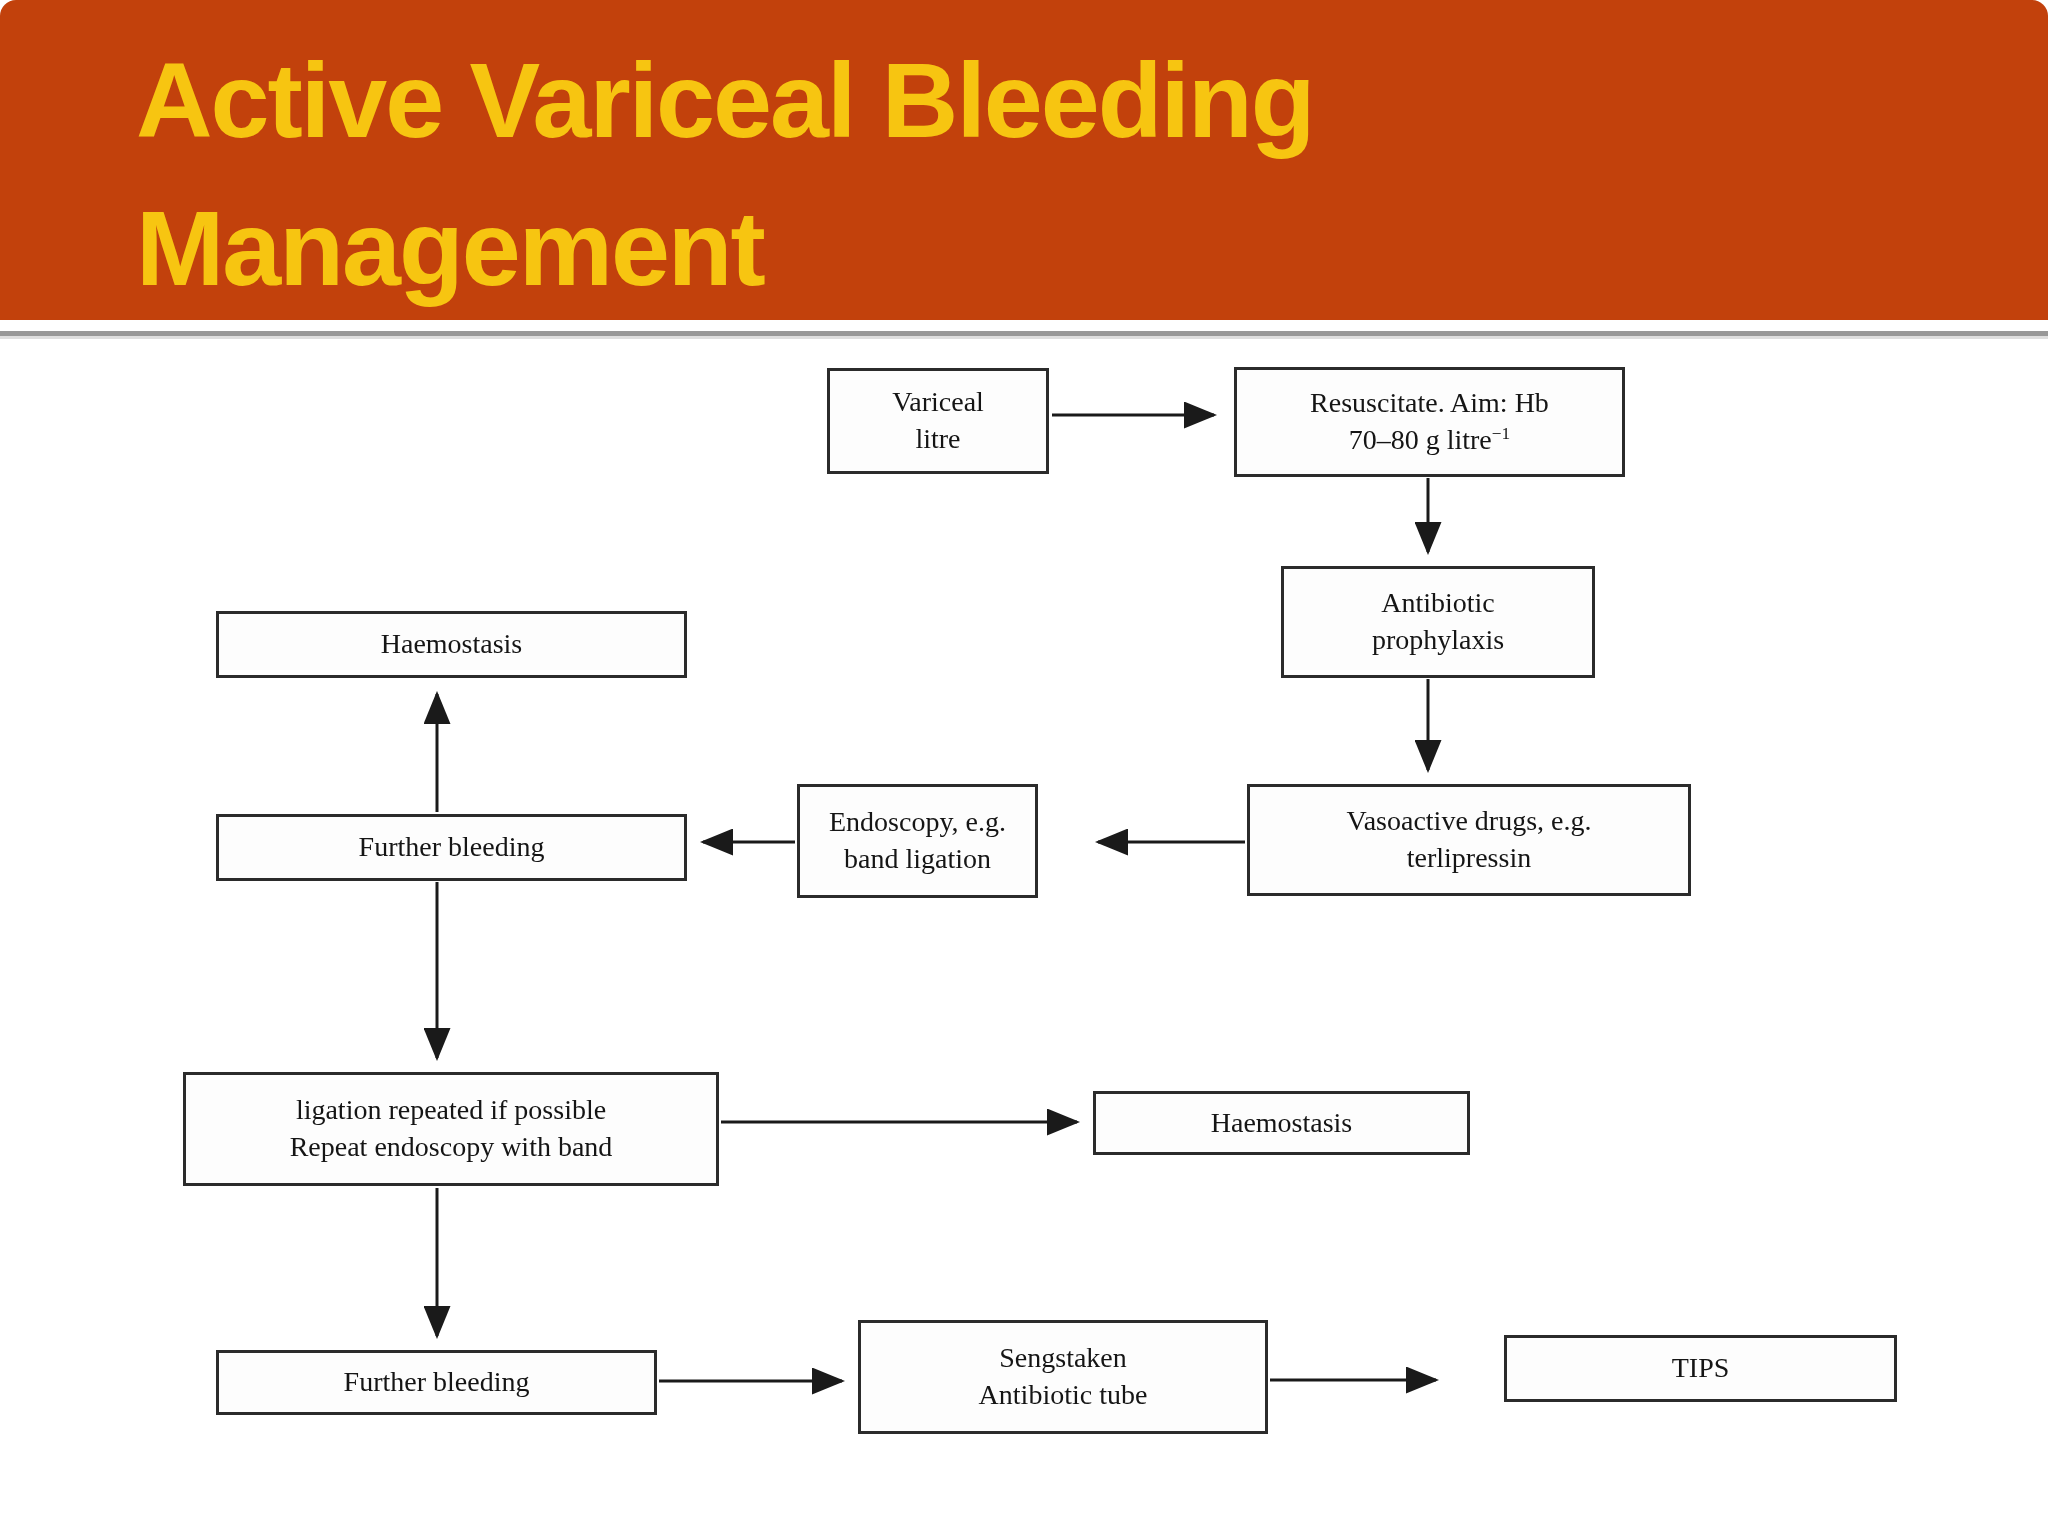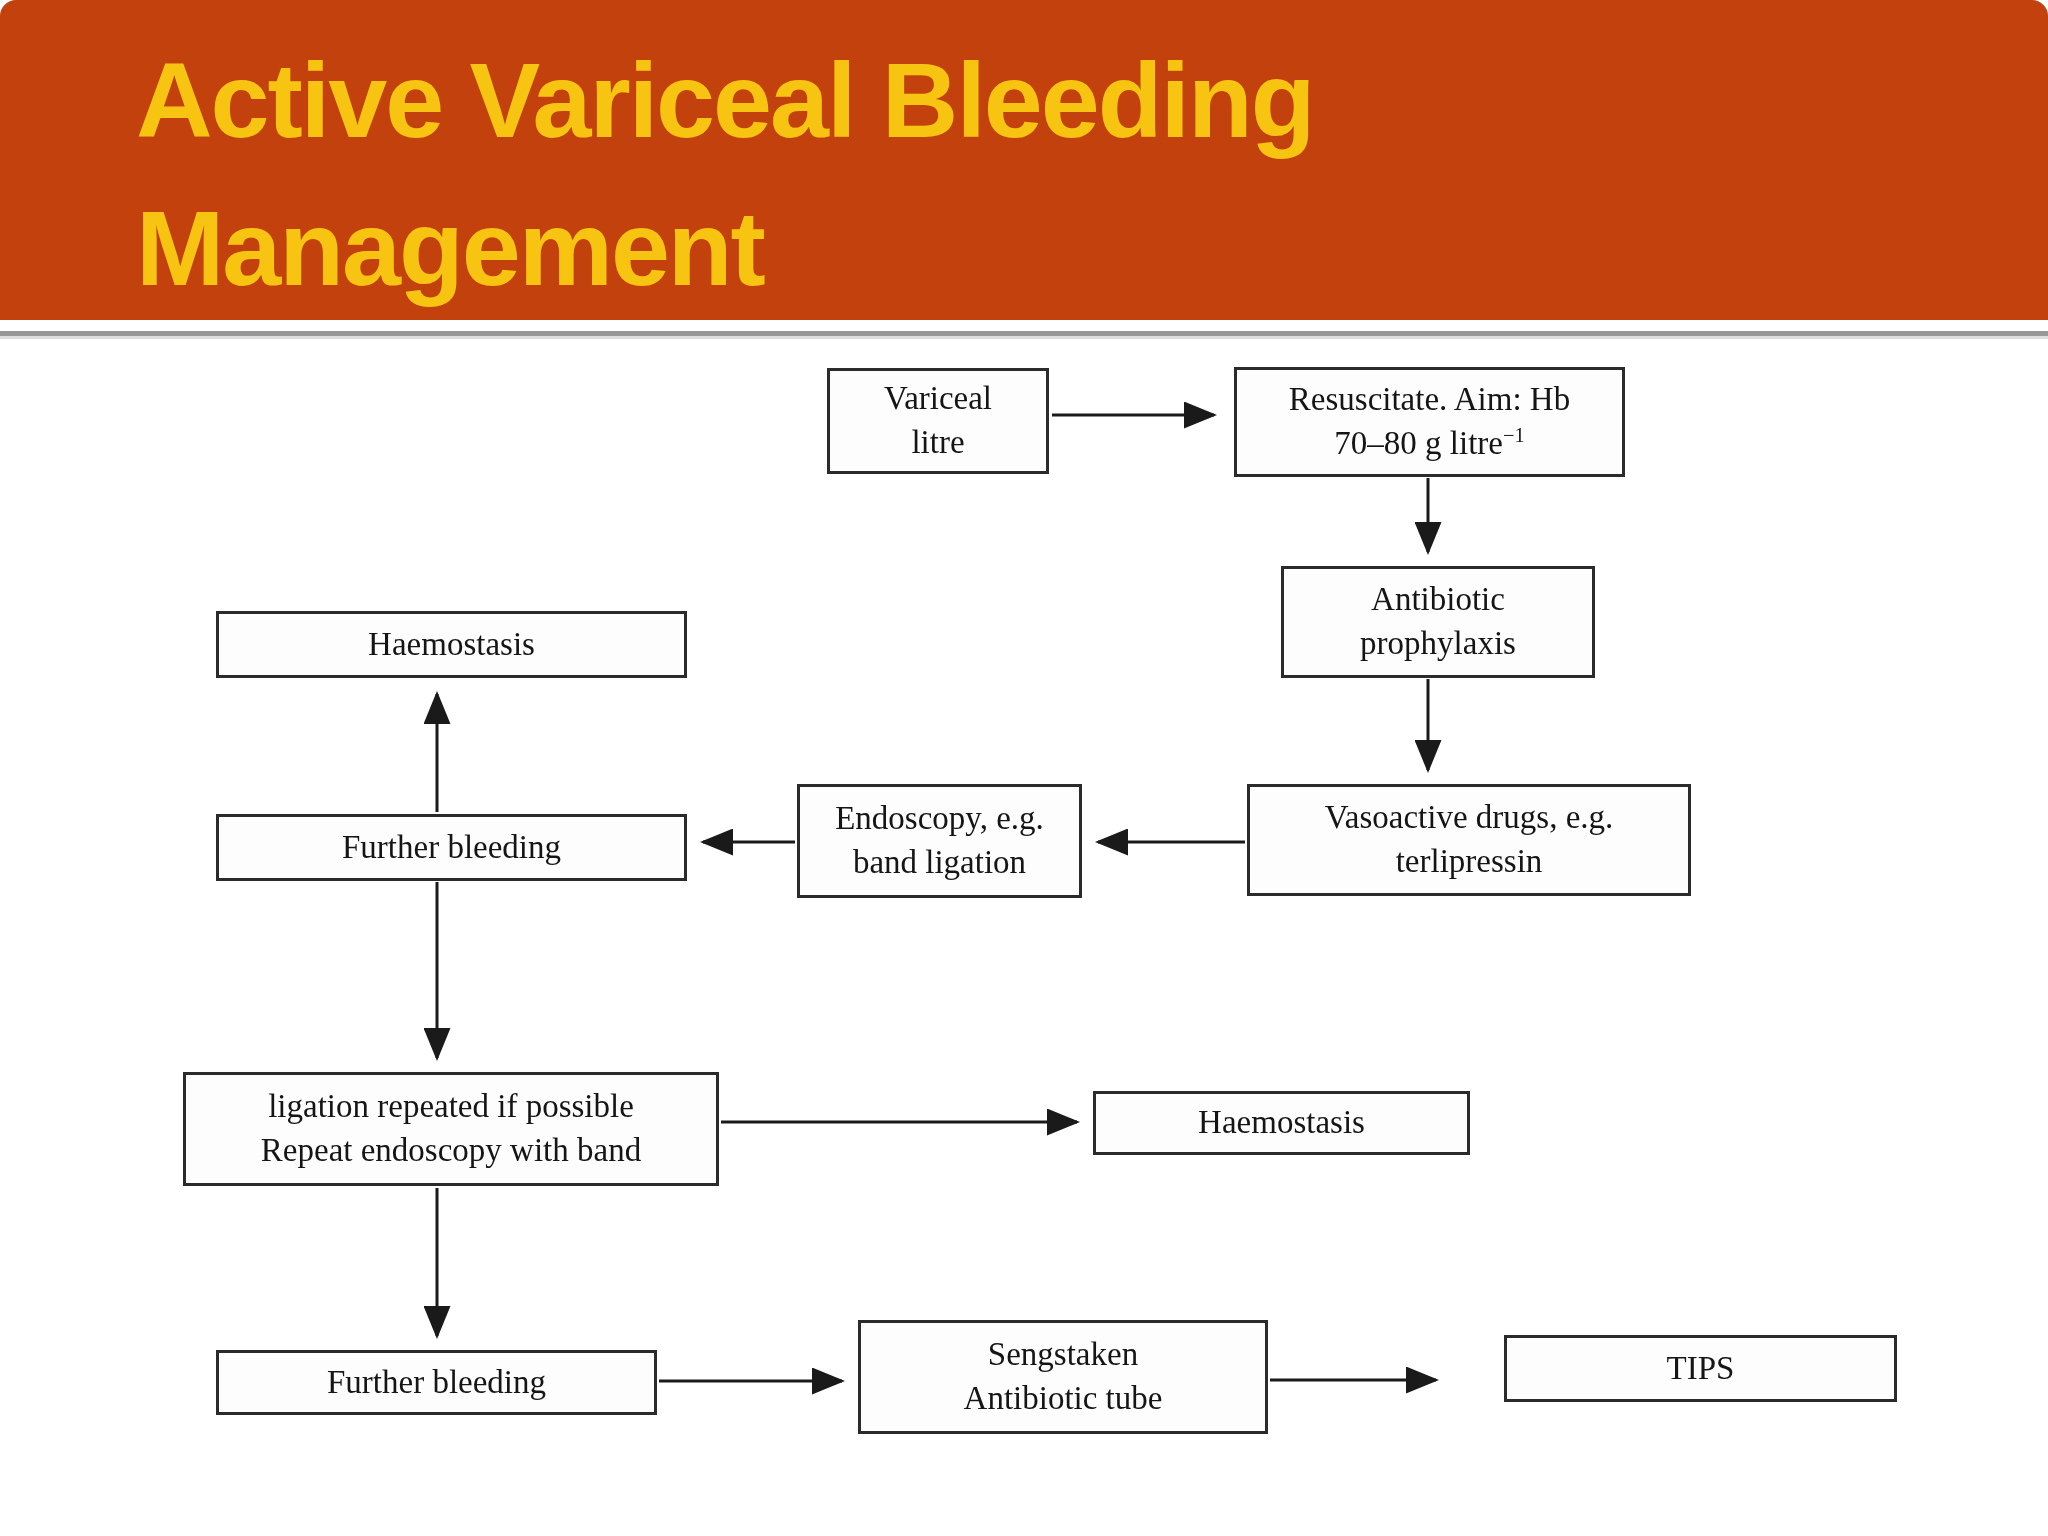--- a/index.html
+++ b/index.html
@@ -55,21 +55,21 @@
   .box {
     position: absolute;
     box-sizing: border-box;
     background: #fdfdfd;
     border: 3px solid #2b2b2b;
     display: flex;
     flex-direction: column;
     align-items: center;
     justify-content: center;
     text-align: center;
-    font-size: 33px;
+    font-size: 28px;
     line-height: 1.32;
     color: #151515;
   }
   .box sup {
     font-size: 0.62em;
     line-height: 0;
     vertical-align: super;
   }
 </style>
 </head>
@@ -118,21 +118,21 @@
   <div class="box" style="left:1281px; top:566px; width:314px; height:112px">
     <span>Antibiotic</span>
     <span>prophylaxis</span>
   </div>
 
   <div class="box" style="left:1247px; top:784px; width:444px; height:112px">
     <span>Vasoactive drugs, e.g.</span>
     <span>terlipressin</span>
   </div>
 
-  <div class="box" style="left:797px; top:784px; width:285px; height:114px">
+  <div class="box" style="left:797px; top:784px; width:241px; height:114px">
     <span>Endoscopy, e.g.</span>
     <span>band ligation</span>
   </div>
 
   <div class="box" style="left:216px; top:611px; width:471px; height:67px">
     <span>Haemostasis</span>
   </div>
 
   <div class="box" style="left:216px; top:814px; width:471px; height:67px">
     <span>Further bleeding</span>

